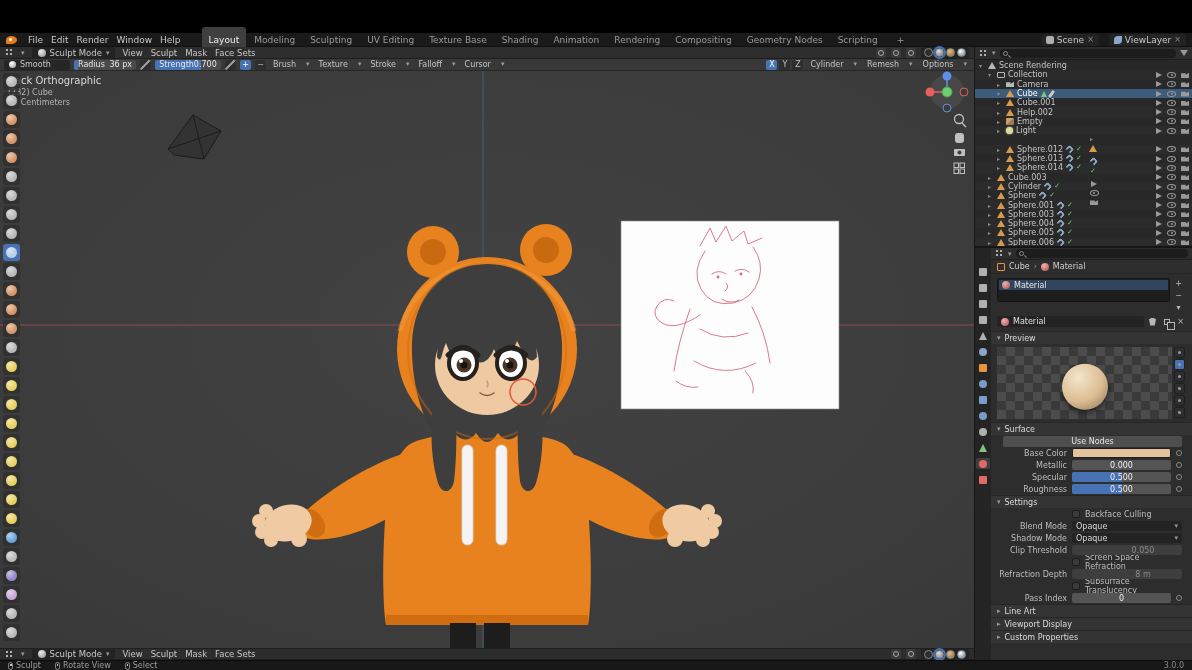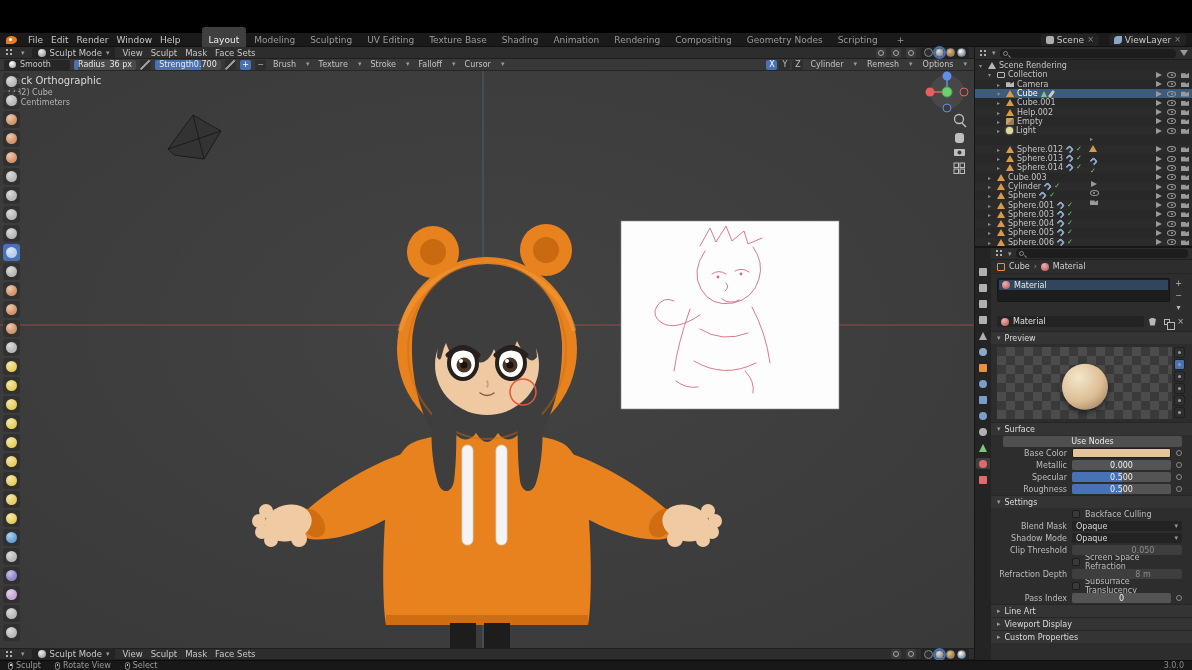--- a/index.html
+++ b/index.html
@@ -908,21 +908,21 @@
         <div class="phead">
           <span class="parrow">▾</span>
           <span>Settings</span>
         </div>
         <div class="prow">
           <span class="plabel"></span>
           <span class="chk"></span>
           <span class="chklabel">Backface Culling</span>
         </div>
         <div class="prow">
-          <span class="plabel">Blend Mask</span>
+          <span class="plabel">Blend Mode</span>
           <div class="pdrop">
             <span>Opaque</span>
               <span class="chev">▾</span>
           </div>
         </div>
         <div class="prow">
           <span class="plabel">Shadow Mode</span>
           <div class="pdrop">
             <span>Opaque</span>
               <span class="chev">▾</span>

